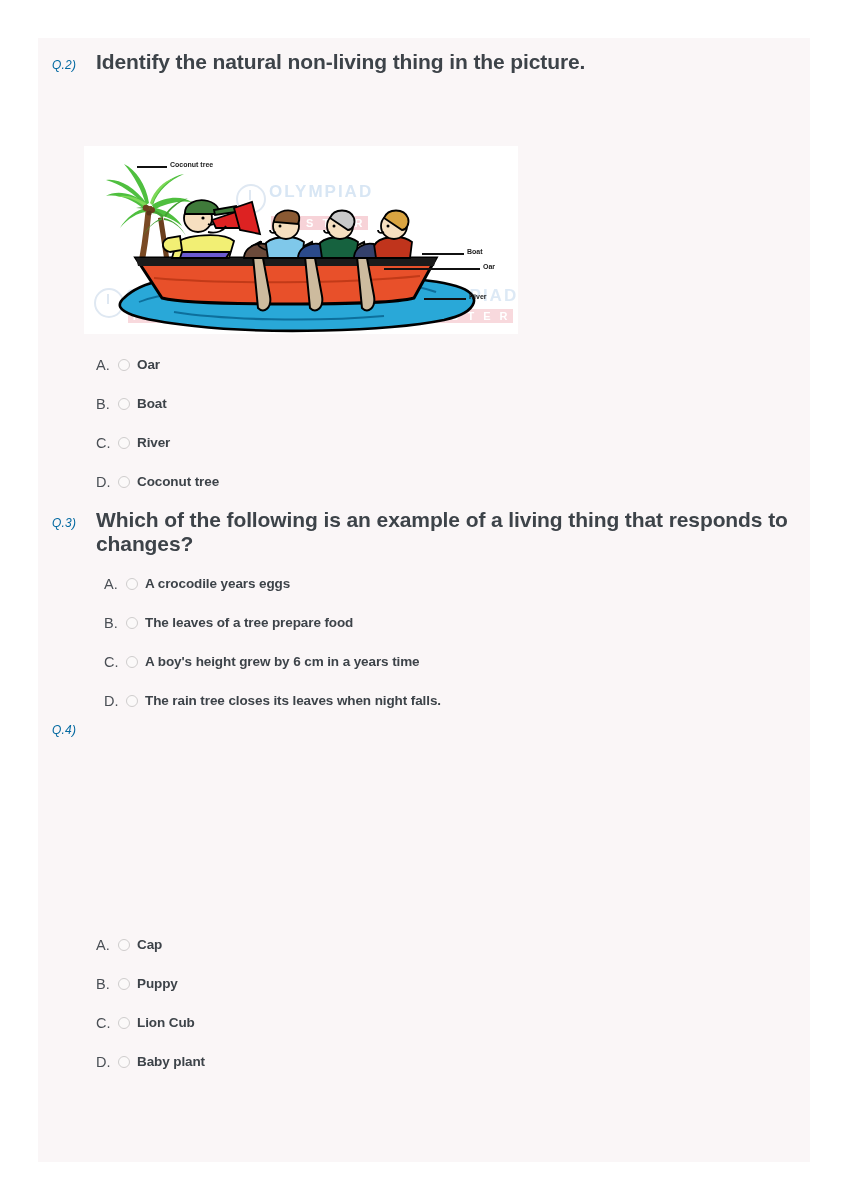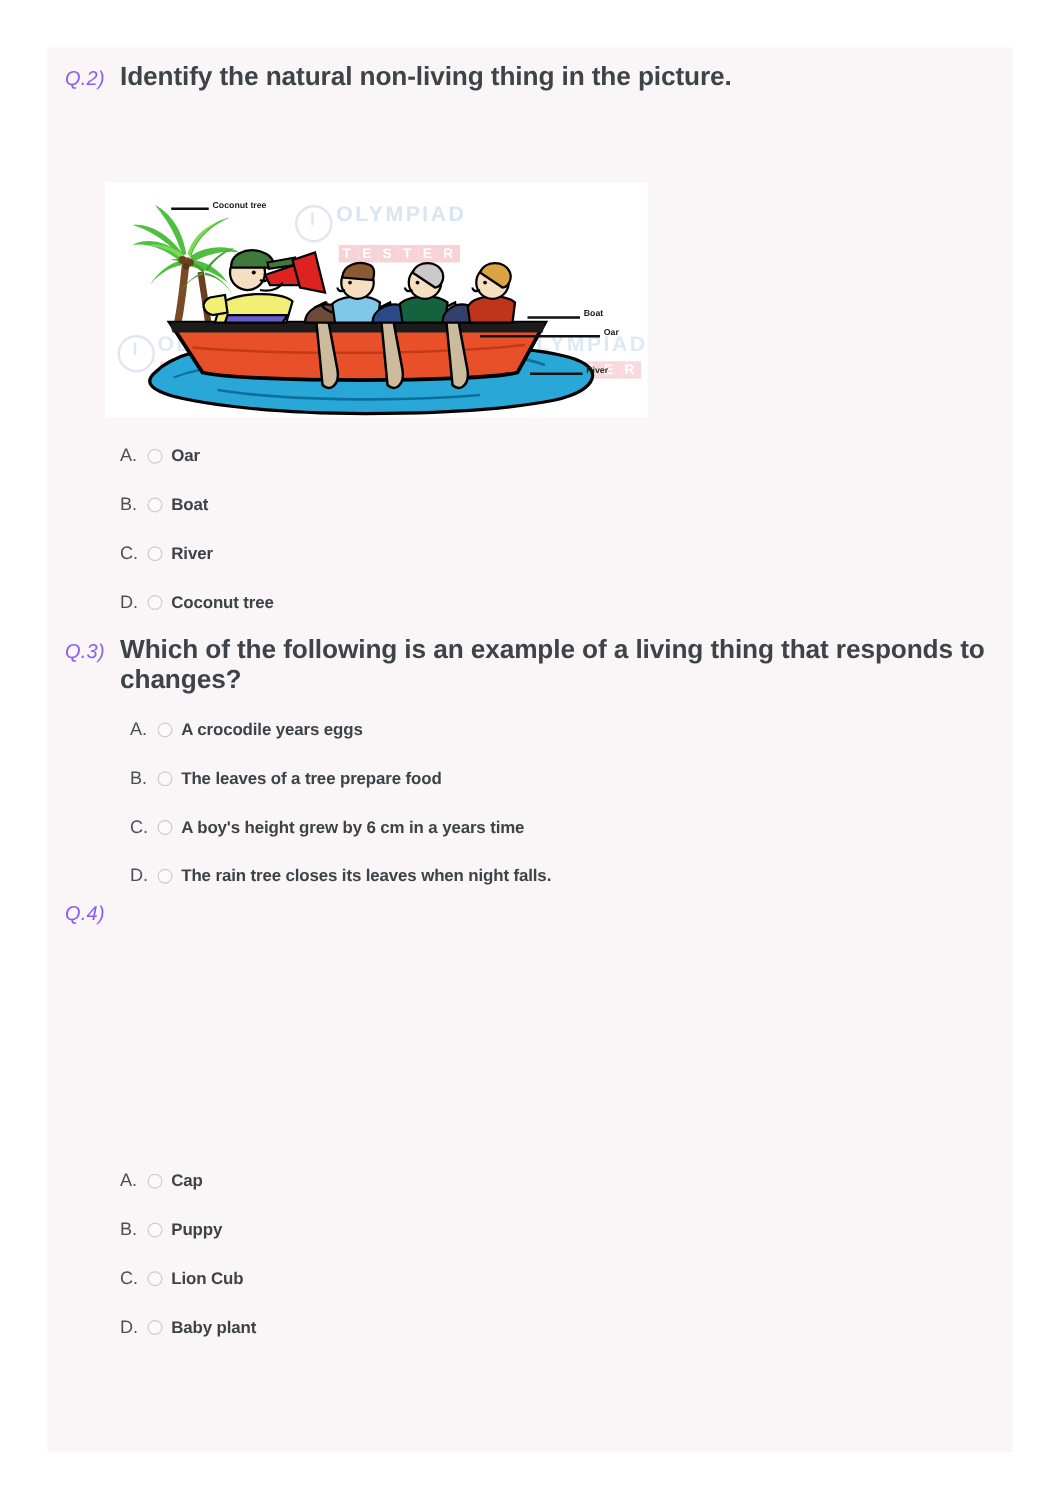--- a/index.html
+++ b/index.html
@@ -27,22 +27,22 @@
     left: 0;
     width: 772px;
   }
   .q-head {
     display: flex;
     align-items: baseline;
     padding-left: 14px;
   }
   .q-num {
     font-style: italic;
-    font-size: 16px;
-    color: #8b5cf6;
+    font-size: 12px;
+    color: #0369a1;
     font-weight: 400;
     width: 44px;
     flex: 0 0 44px;
     letter-spacing: 0.2px;
   }
   .q-text {
     font-size: 21px;
     font-weight: bold;
     color: #3d4349;
     letter-spacing: -0.1px;
@@ -93,20 +93,21 @@
     top: 96px;
     width: 434px;
     height: 188px;
     background: #ffffff;
     overflow: hidden;
   }
   .wm {
     position: absolute;
     pointer-events: none;
     user-select: none;
+    margin-top: 20px;
   }
   .wm-ring {
     border: 2px solid #dfe8f2;
     border-radius: 50%;
     width: 26px;
     height: 26px;
   }
   .wm-ring::after {
     content: "";
     position: absolute;

